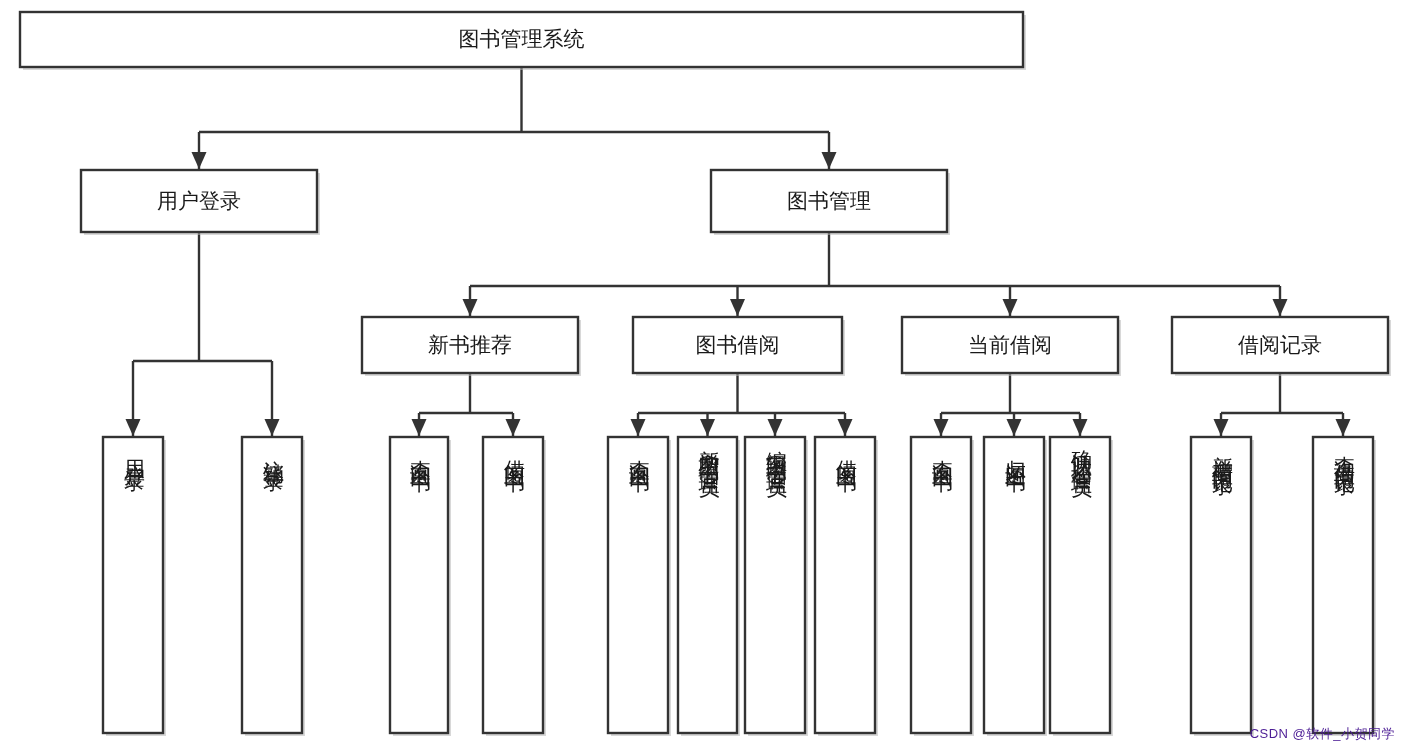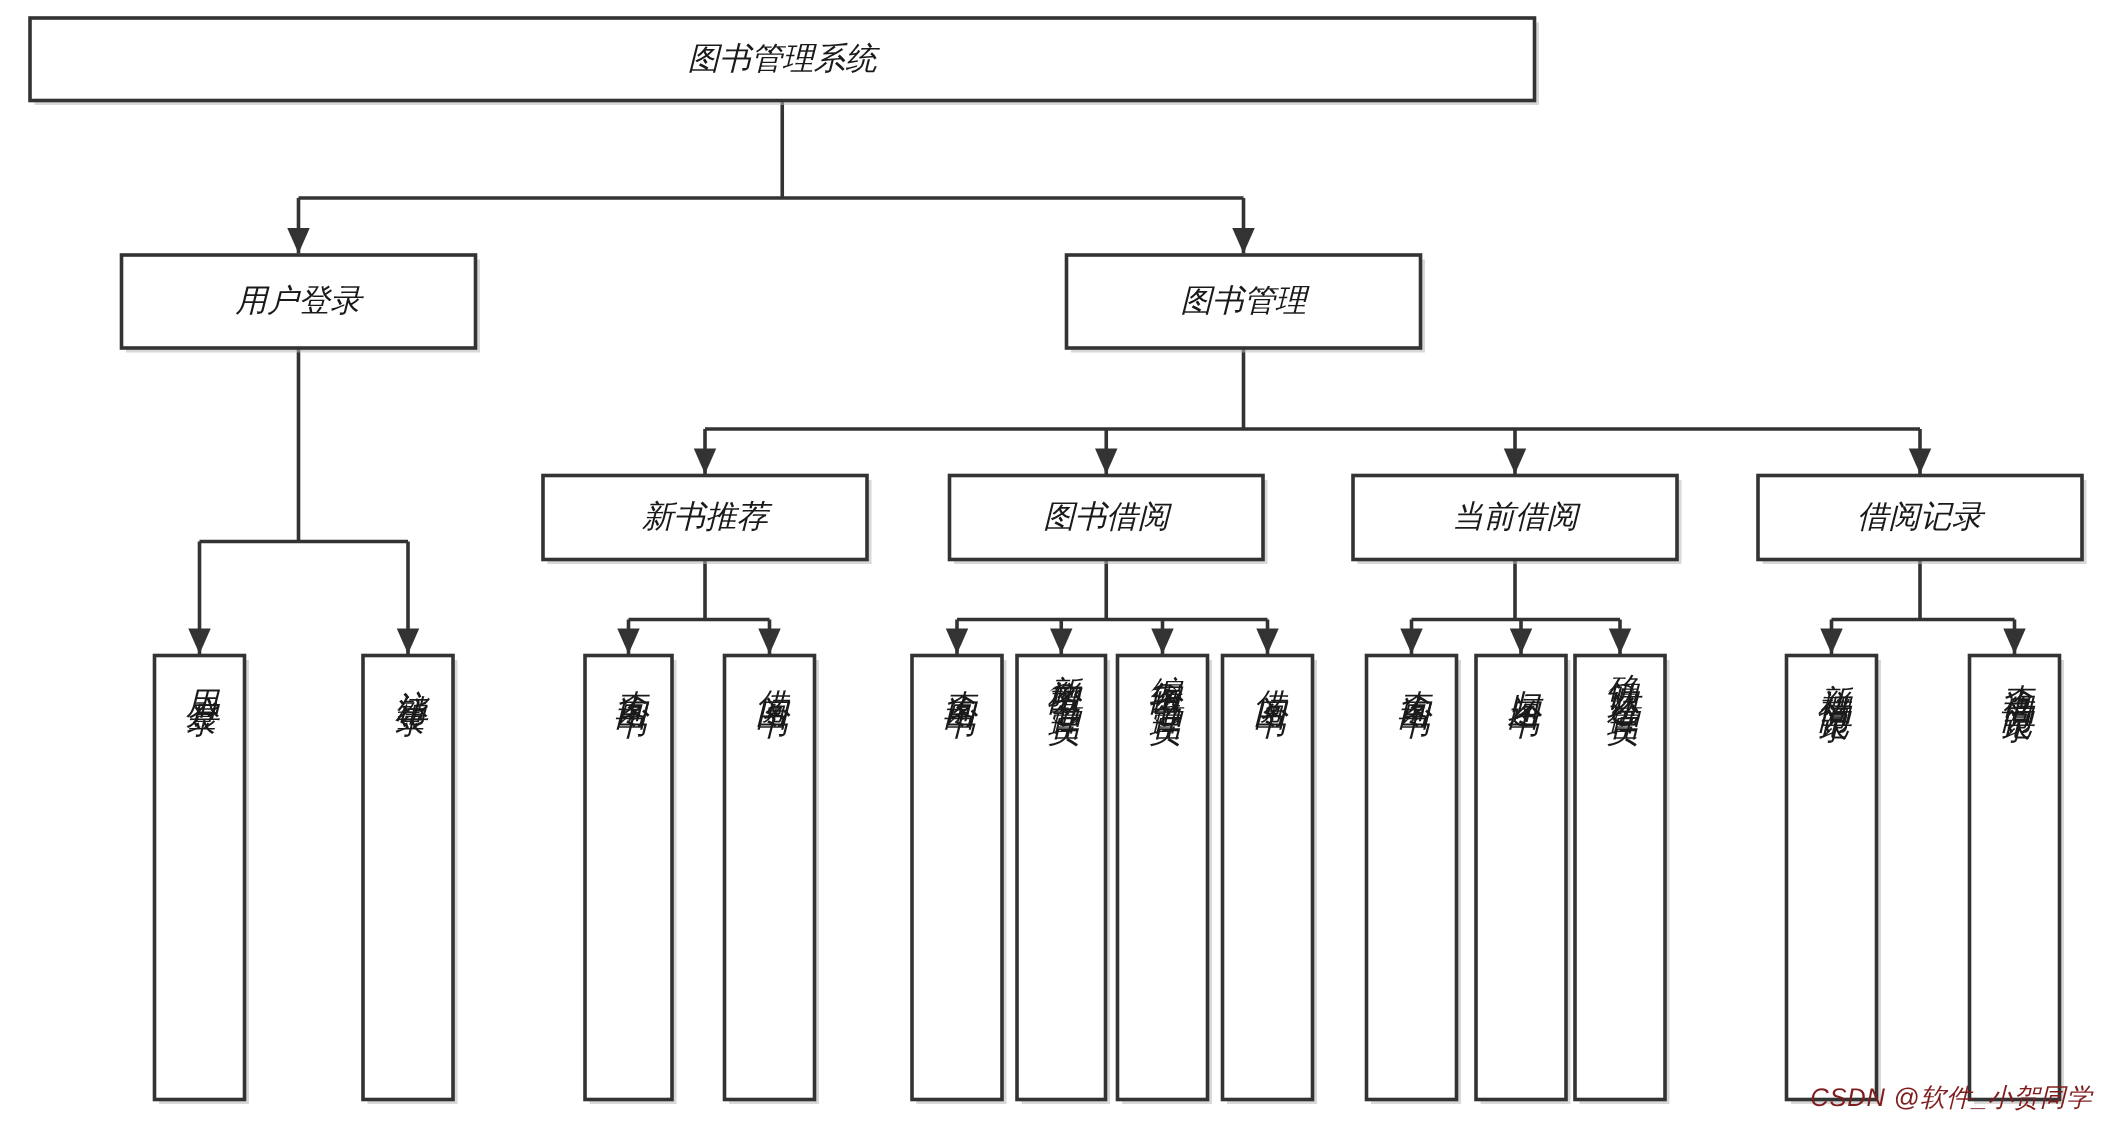--- a/index.html
+++ b/index.html
@@ -11,21 +11,20 @@
     width: 1405px;
     height: 747px;
     font-family: "Liberation Sans", sans-serif;
     overflow: hidden;
   }
   #diagram-root {
     position: relative;
     width: 1405px;
     height: 747px;
     background: #ffffff;
-    font-style: italic;
   }
   svg#tree-svg {
     position: absolute;
     left: 0;
     top: 0;
     width: 1405px;
     height: 747px;
   }
   .node-box {
     fill: #ffffff;
@@ -60,22 +59,22 @@
     text-anchor: middle;
     dominant-baseline: middle;
     writing-mode: vertical-rl;
     letter-spacing: 4px;
   }
   .watermark {
     position: absolute;
     right: 10px;
     bottom: 4px;
     font-family: "Liberation Sans", sans-serif;
-    font-size: 17px;
-    color: #7f1d1d;
+    font-size: 13px;
+    color: #4c1d95;
     white-space: nowrap;
     letter-spacing: 0.5px;
   }
 </style>
 </head>
 <body>
 
 <div id="diagram-root">
   <svg id="tree-svg" viewBox="0 0 1405 747">
     <g id="connector-layer">

